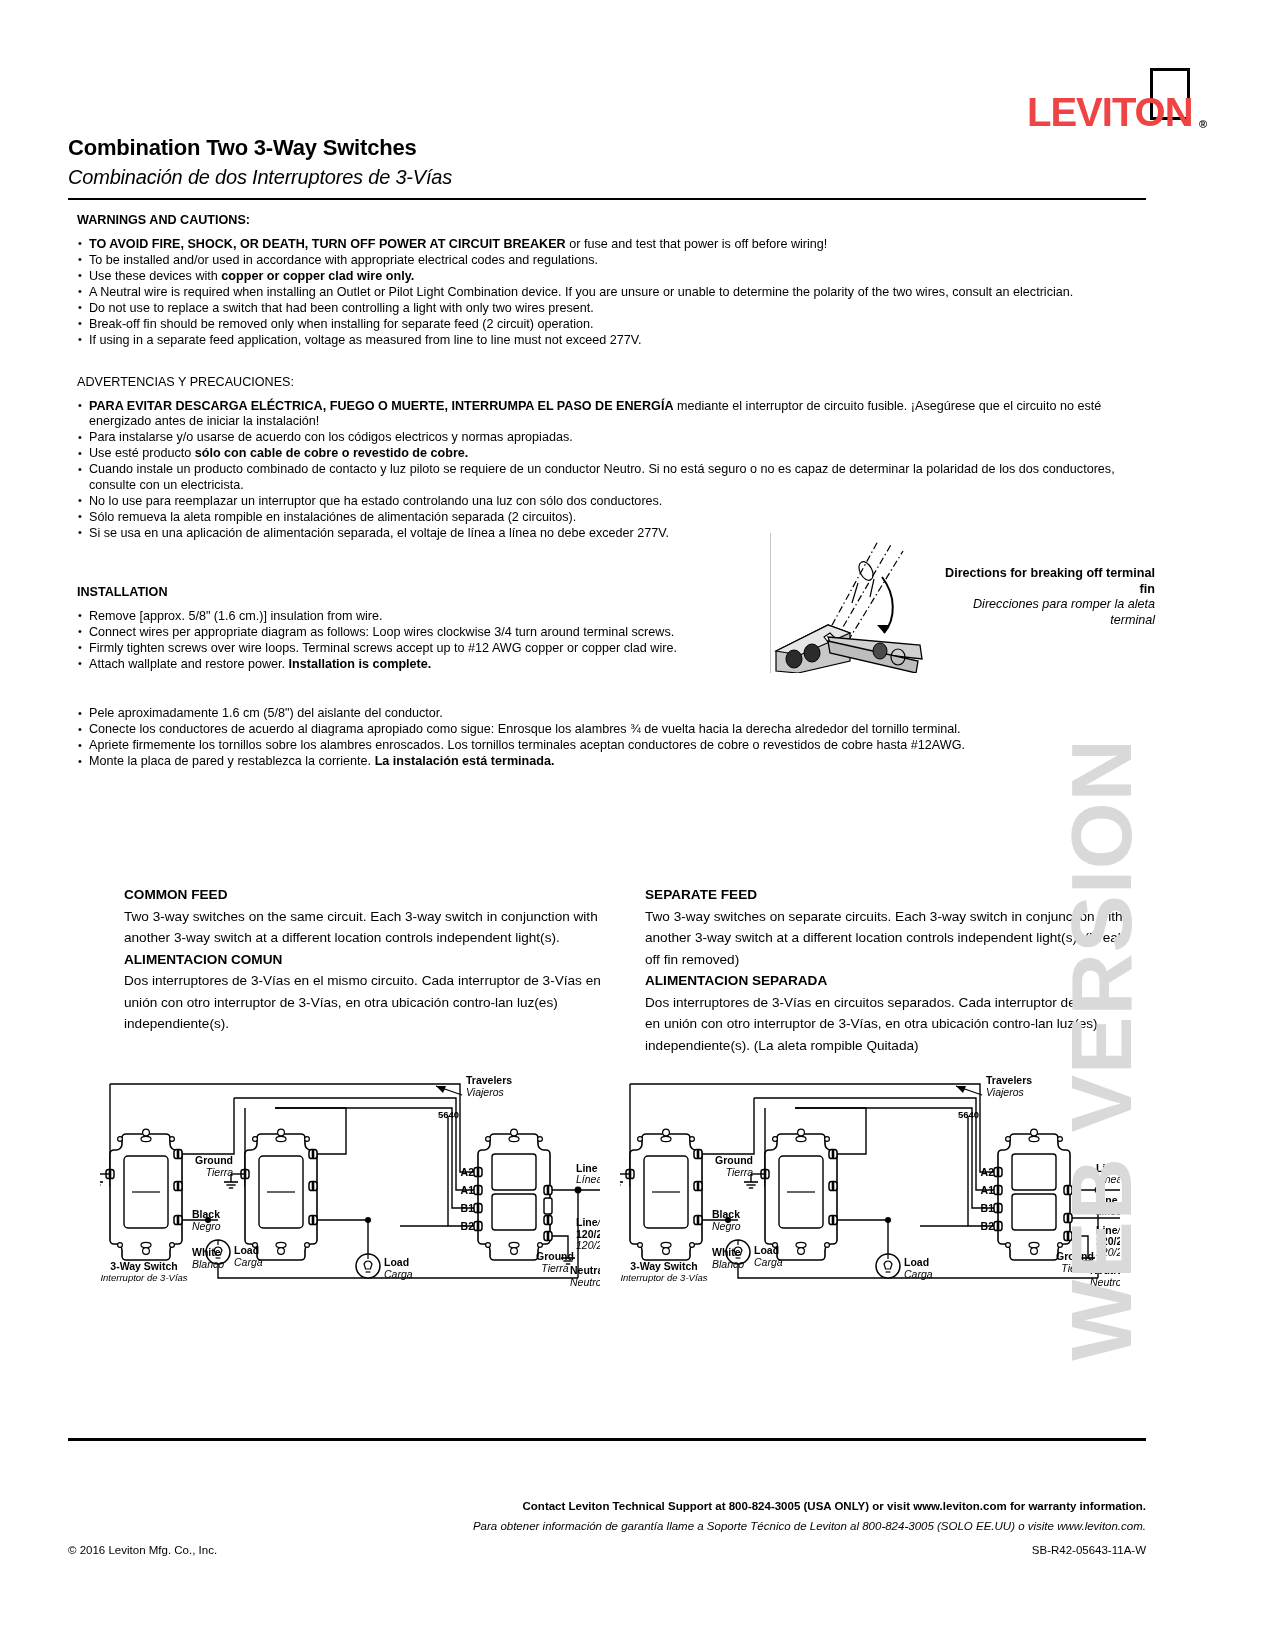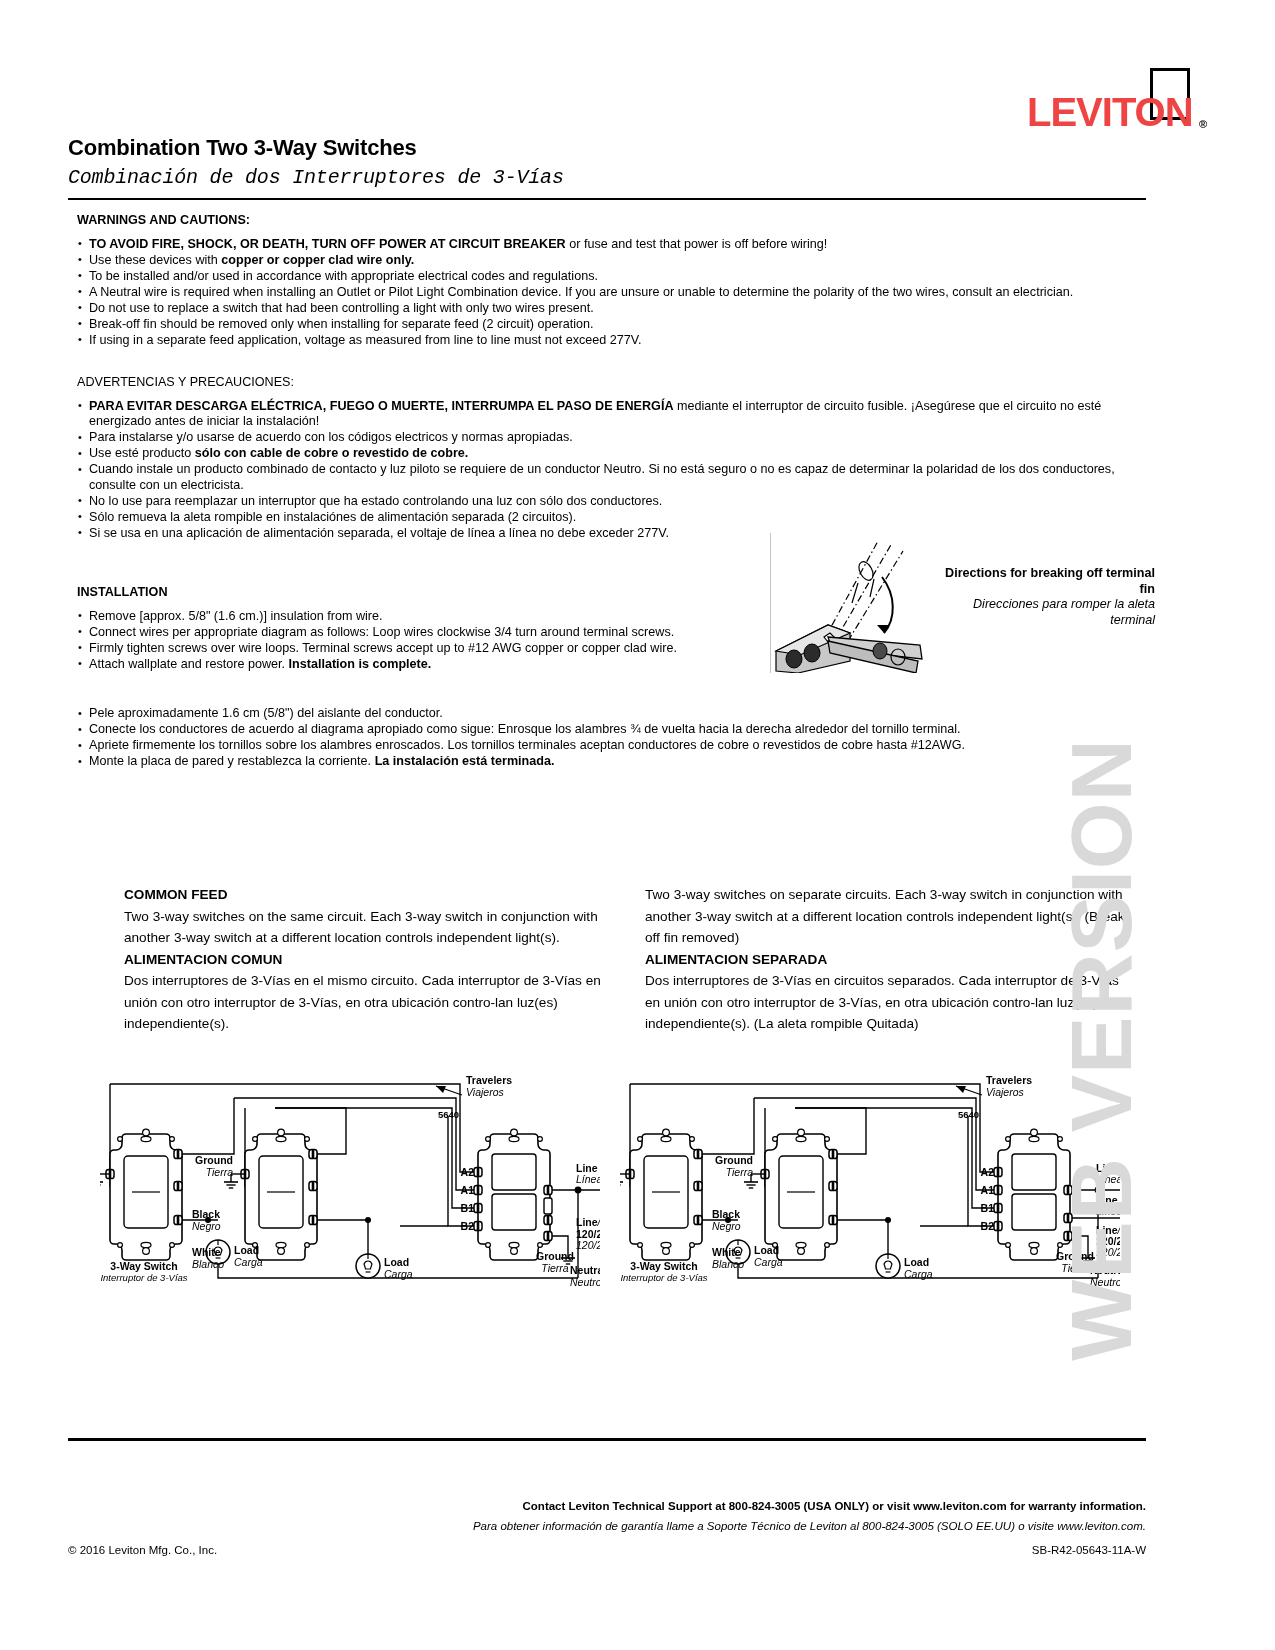--- a/index.html
+++ b/index.html
@@ -65,21 +65,20 @@
     font-size: 22px;
     font-weight: bold;
     margin: 0 0 5px 0;
     letter-spacing: -0.2px;
   }
   .doc-subtitle {
     font-size: 20px;
     font-style: italic;
     margin: 0;
     letter-spacing: -0.2px;
-    font-family: Liberation Mono, monospace;
   }
   .rule-top {
     position: absolute;
     left: 68px;
     top: 198px;
     width: 1078px;
     height: 2px;
     background: #000;
   }
 
@@ -243,22 +242,22 @@
   <div class="title-block">
     <div class="doc-title">Combination Two 3-Way Switches</div>
     <div class="doc-subtitle">Combinación de dos Interruptores de 3-Vías</div>
   </div>
   <div class="rule-top"></div>
 
   <div class="sec" id="warnings-en">
     <h3>WARNINGS AND CAUTIONS:</h3>
     <ul class="bul">
         <li><b>TO AVOID FIRE, SHOCK, OR DEATH, TURN OFF POWER AT CIRCUIT BREAKER</b> or fuse and test that power is off before wiring!</li>
+        <li>To be installed and/or used in accordance with appropriate electrical codes and regulations.</li>
         <li>Use these devices with <b>copper or copper clad wire only.</b></li>
-        <li>To be installed and/or used in accordance with appropriate electrical codes and regulations.</li>
         <li>A Neutral wire is required when installing an Outlet or Pilot Light Combination device. If you are unsure or unable to determine the polarity of the two wires, consult an electrician.</li>
         <li>Do not use to replace a switch that had been controlling a light with only two wires present.</li>
         <li>Break-off fin should be removed only when installing for separate feed (2 circuit) operation.</li>
         <li>If using in a separate feed application, voltage as measured from line to line must not exceed 277V.</li>
       </ul>
   </div>
 
   <div class="sec" id="warnings-es">
     <h3 class="plain">ADVERTENCIAS Y PRECAUCIONES:</h3>
     <ul class="bul">
@@ -332,20 +331,21 @@
   </div>
 
   <div class="feed-col" id="feed-left">
     <div class="hd">COMMON FEED</div>
     <div>Two 3-way switches on the same circuit. Each 3-way switch in conjunction with another 3-way switch at a different location controls independent light(s).</div>
     <div class="hd">ALIMENTACION COMUN</div>
     <div>Dos interruptores de 3-Vías en el mismo circuito. Cada interruptor de 3-Vías en unión con otro interruptor de 3-Vías, en otra ubicación contro-lan luz(es) independiente(s).</div>
   </div>
 
   <div class="feed-col" id="feed-right">
+    <div class="hd">SEPARATE FEED</div>
     <div>Two 3-way switches on separate circuits. Each 3-way switch in conjunction with another 3-way switch at a different location controls independent light(s). (Break-off fin removed)</div>
     <div class="hd">ALIMENTACION SEPARADA</div>
     <div>Dos interruptores de 3-Vías en circuitos separados. Cada interruptor de 3-Vías en unión con otro interruptor de 3-Vías, en otra ubicación contro-lan luz(es) independiente(s). (La aleta rompible Quitada)</div>
   </div>
 
   <svg class="diagram" id="diagram-common" width="500" height="230" viewBox="0 0 500 230">
     <defs>
       <g id="sw3way">
         <path d="M12,4 h40 a4,4 0 0 1 4,4 v6 a6,6 0 0 0 6,6 h2 a4,4 0 0 1 4,4 v86 a4,4 0 0 1 -4,4 h-2 a6,6 0 0 0 -6,6 v6 a4,4 0 0 1 -4,4 h-40 a4,4 0 0 1 -4,-4 v-6 a6,6 0 0 0 -6,-6 h-2 a4,4 0 0 1 -4,-4 v-86 a4,4 0 0 1 4,-4 h2 a6,6 0 0 0 6,-6 v-6 a4,4 0 0 1 4,-4 z" fill="#fff" stroke="#000" stroke-width="1.6"></path>
         <rect x="10" y="26" width="44" height="72" rx="4" fill="#fff" stroke="#000" stroke-width="1.4"></rect>

